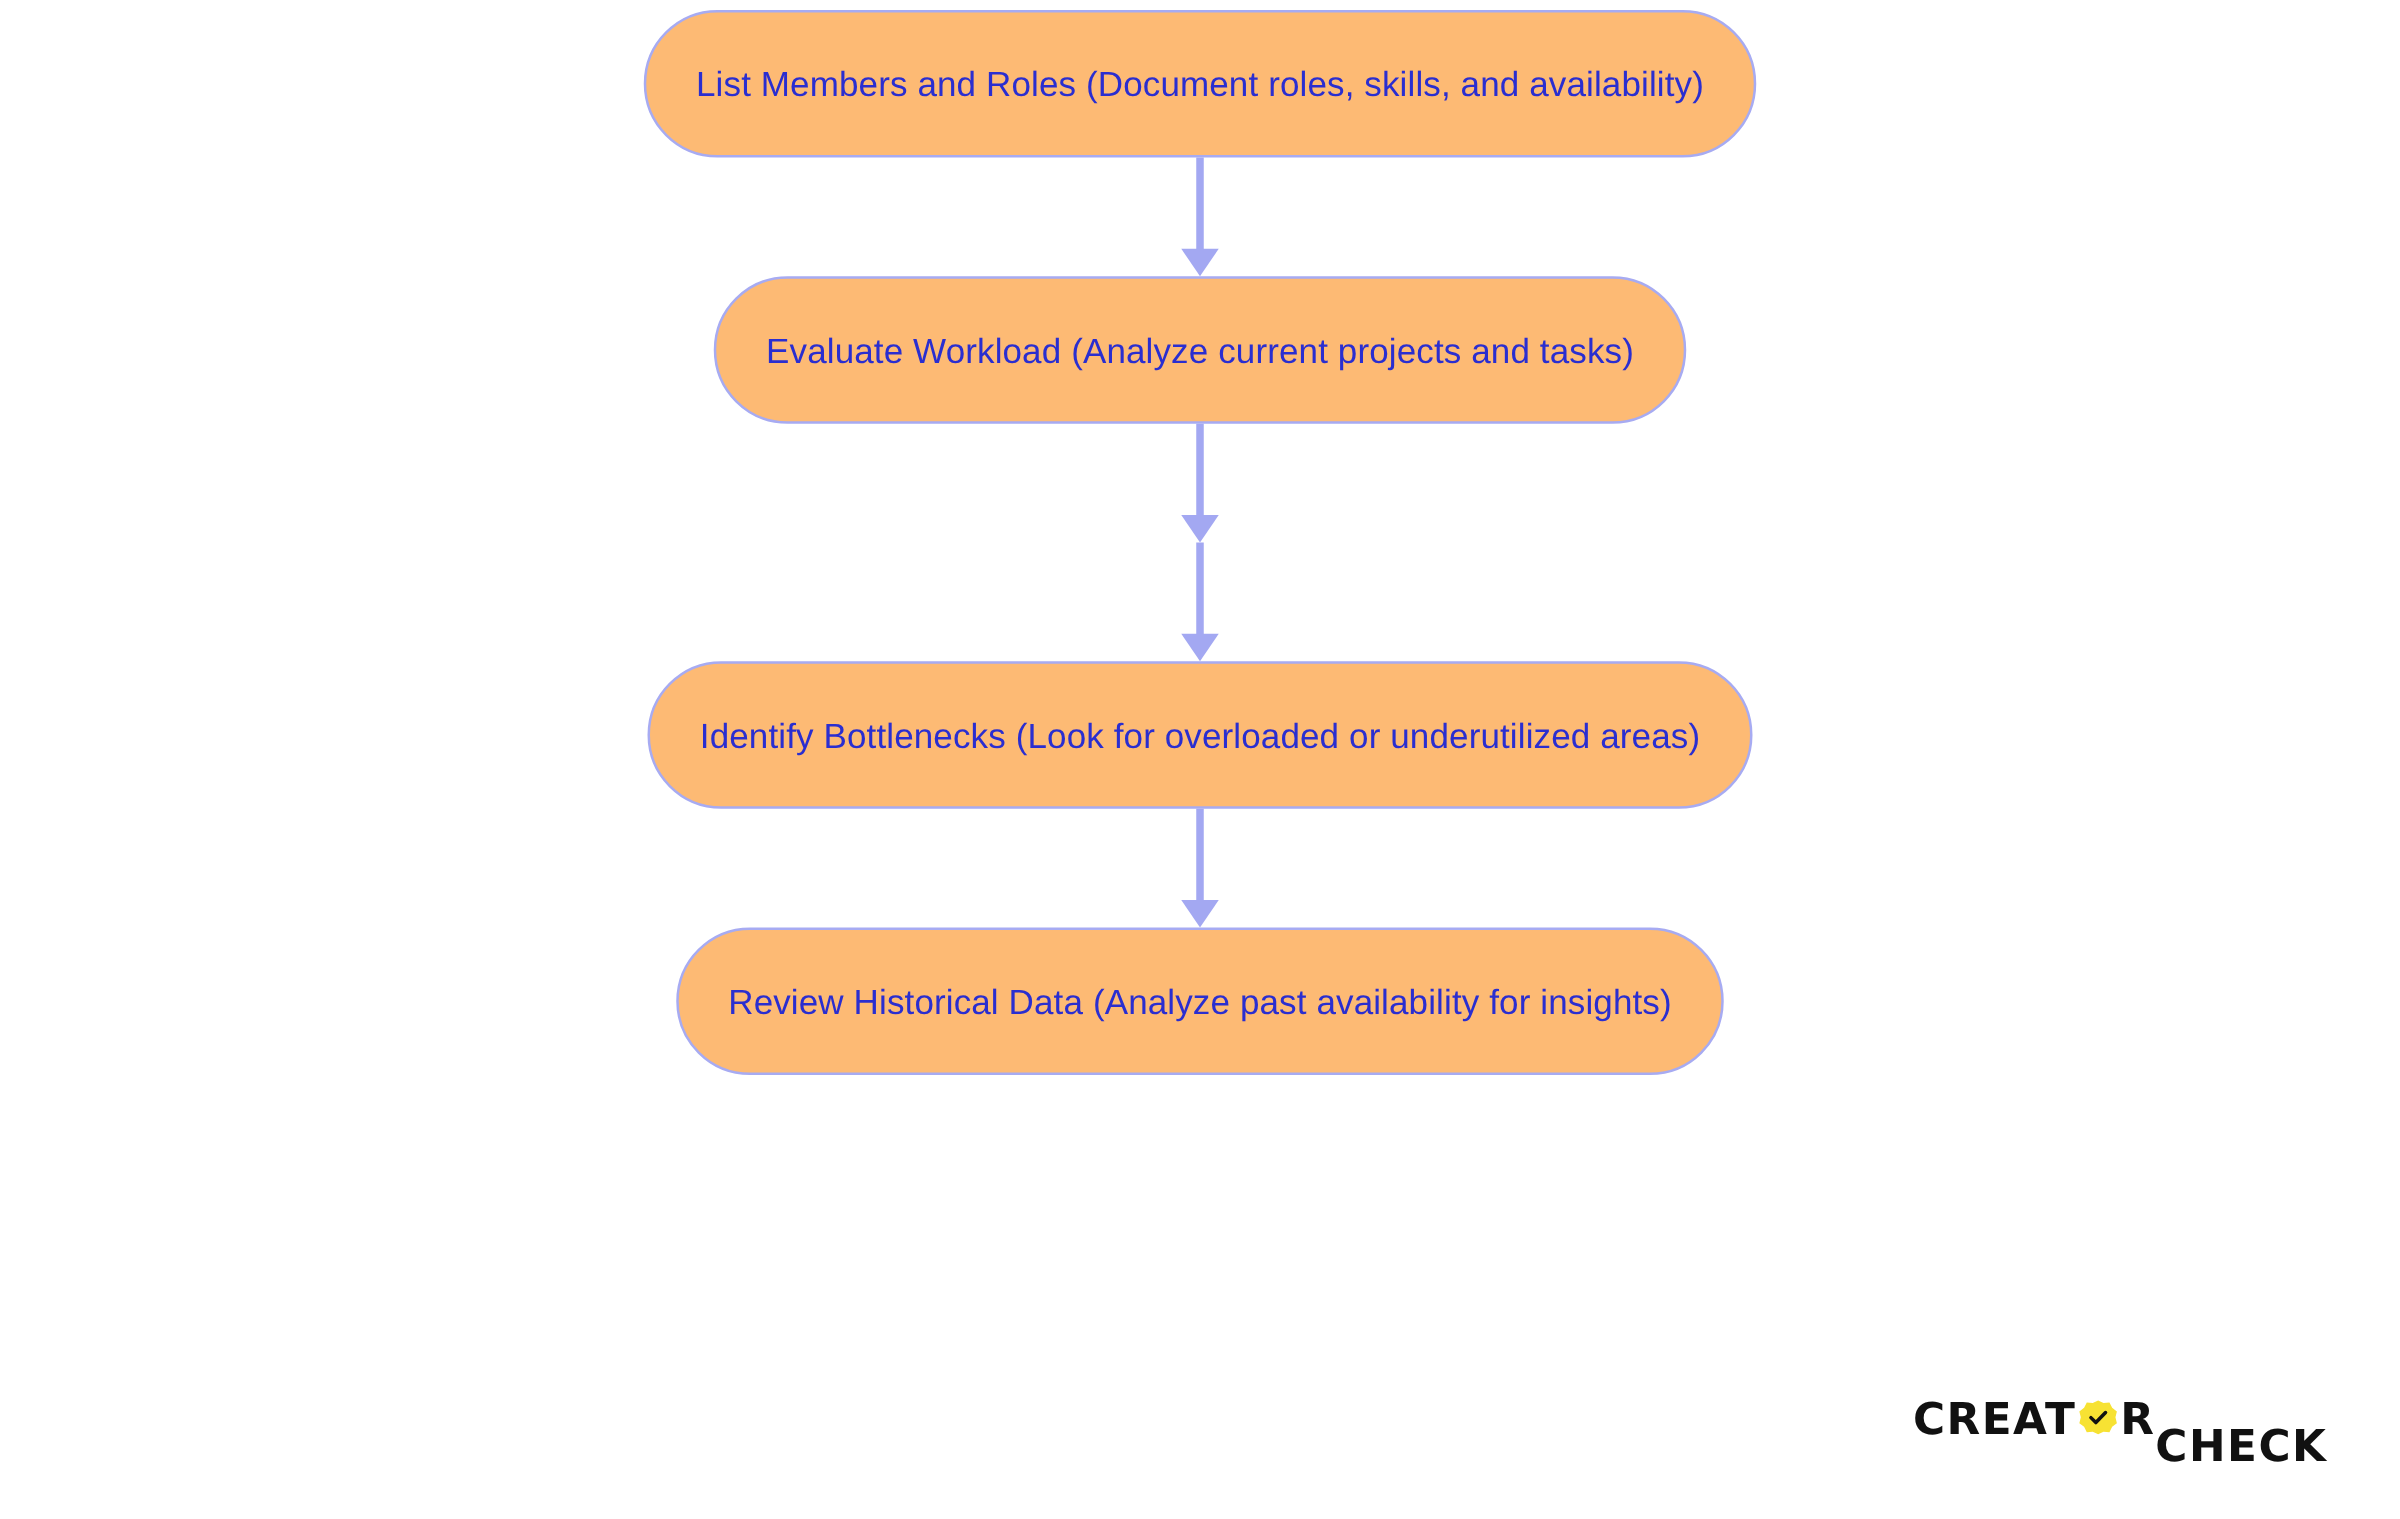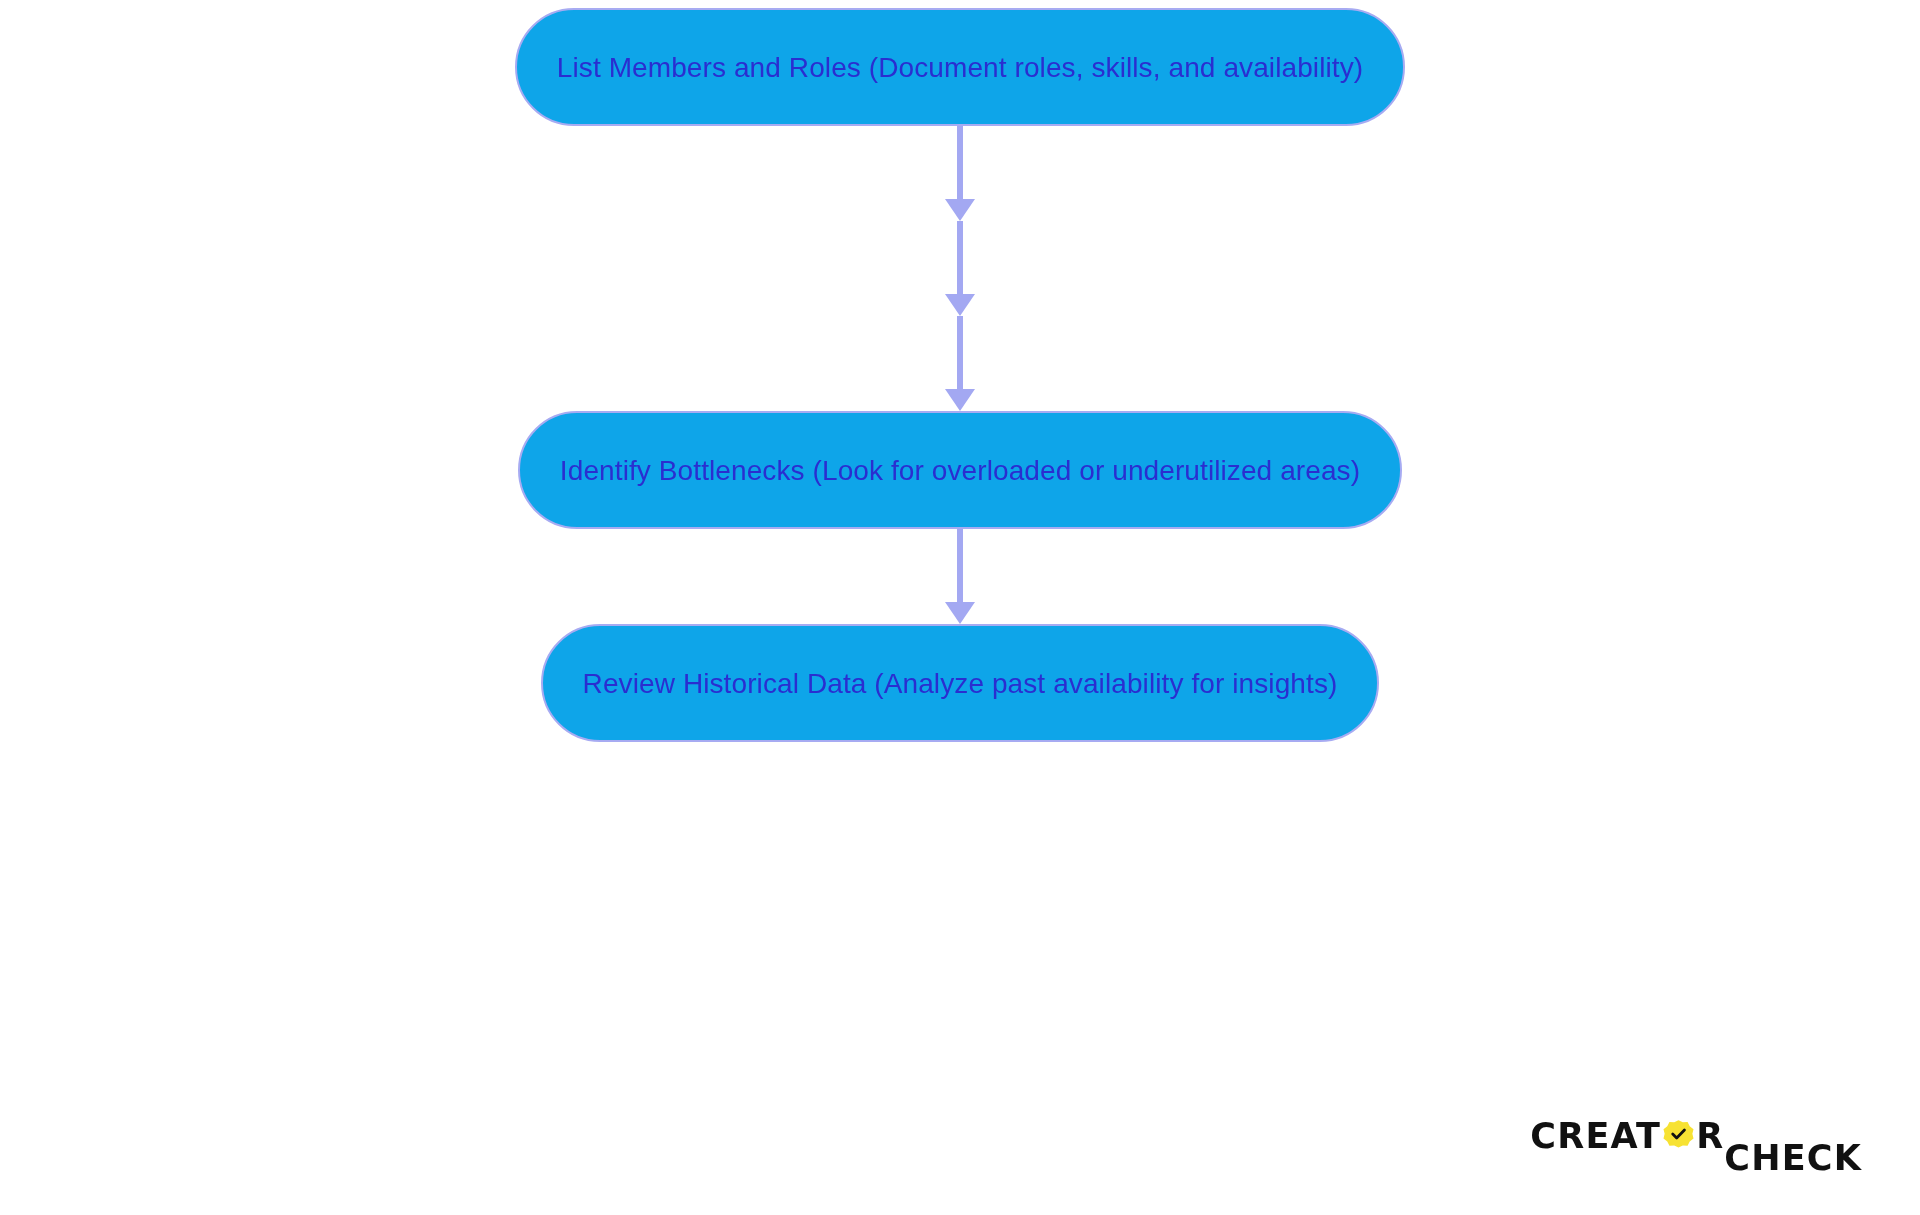--- a/index.html
+++ b/index.html
@@ -29,21 +29,21 @@
     left: 0;
     top: 0;
     width: 1920px;
     display: flex;
     flex-direction: column;
     align-items: center;
   }
 
   .node {
     box-sizing: border-box;
-    background: #0ea5e9;
+    background: #fdba74;
     border: 2px solid #a7abf2;
     border-radius: 72px;
     color: #2a2ed0;
     display: flex;
     align-items: center;
     justify-content: center;
     text-align: center;
     font-size: 28px;
     font-weight: 400;
     letter-spacing: 0.1px;
@@ -108,20 +108,21 @@
 <body>
 
 <div id="canvas">
 
   <div class="flow" id="flow" style="padding-top: 8px;">
       <div class="node">List Members and Roles (Document roles, skills, and availability)</div>
       <div class="connector">
         <div class="stem" style="height: 74px;"></div>
         <div class="head"></div>
       </div>
+      <div class="node">Evaluate Workload (Analyze current projects and tasks)</div>
       <div class="connector">
         <div class="stem" style="height: 74px;"></div>
         <div class="head"></div>
       </div>
       <div class="connector">
         <div class="stem" style="height: 74px;"></div>
         <div class="head"></div>
       </div>
       <div class="node">Identify Bottlenecks (Look for overloaded or underutilized areas)</div>
       <div class="connector">

